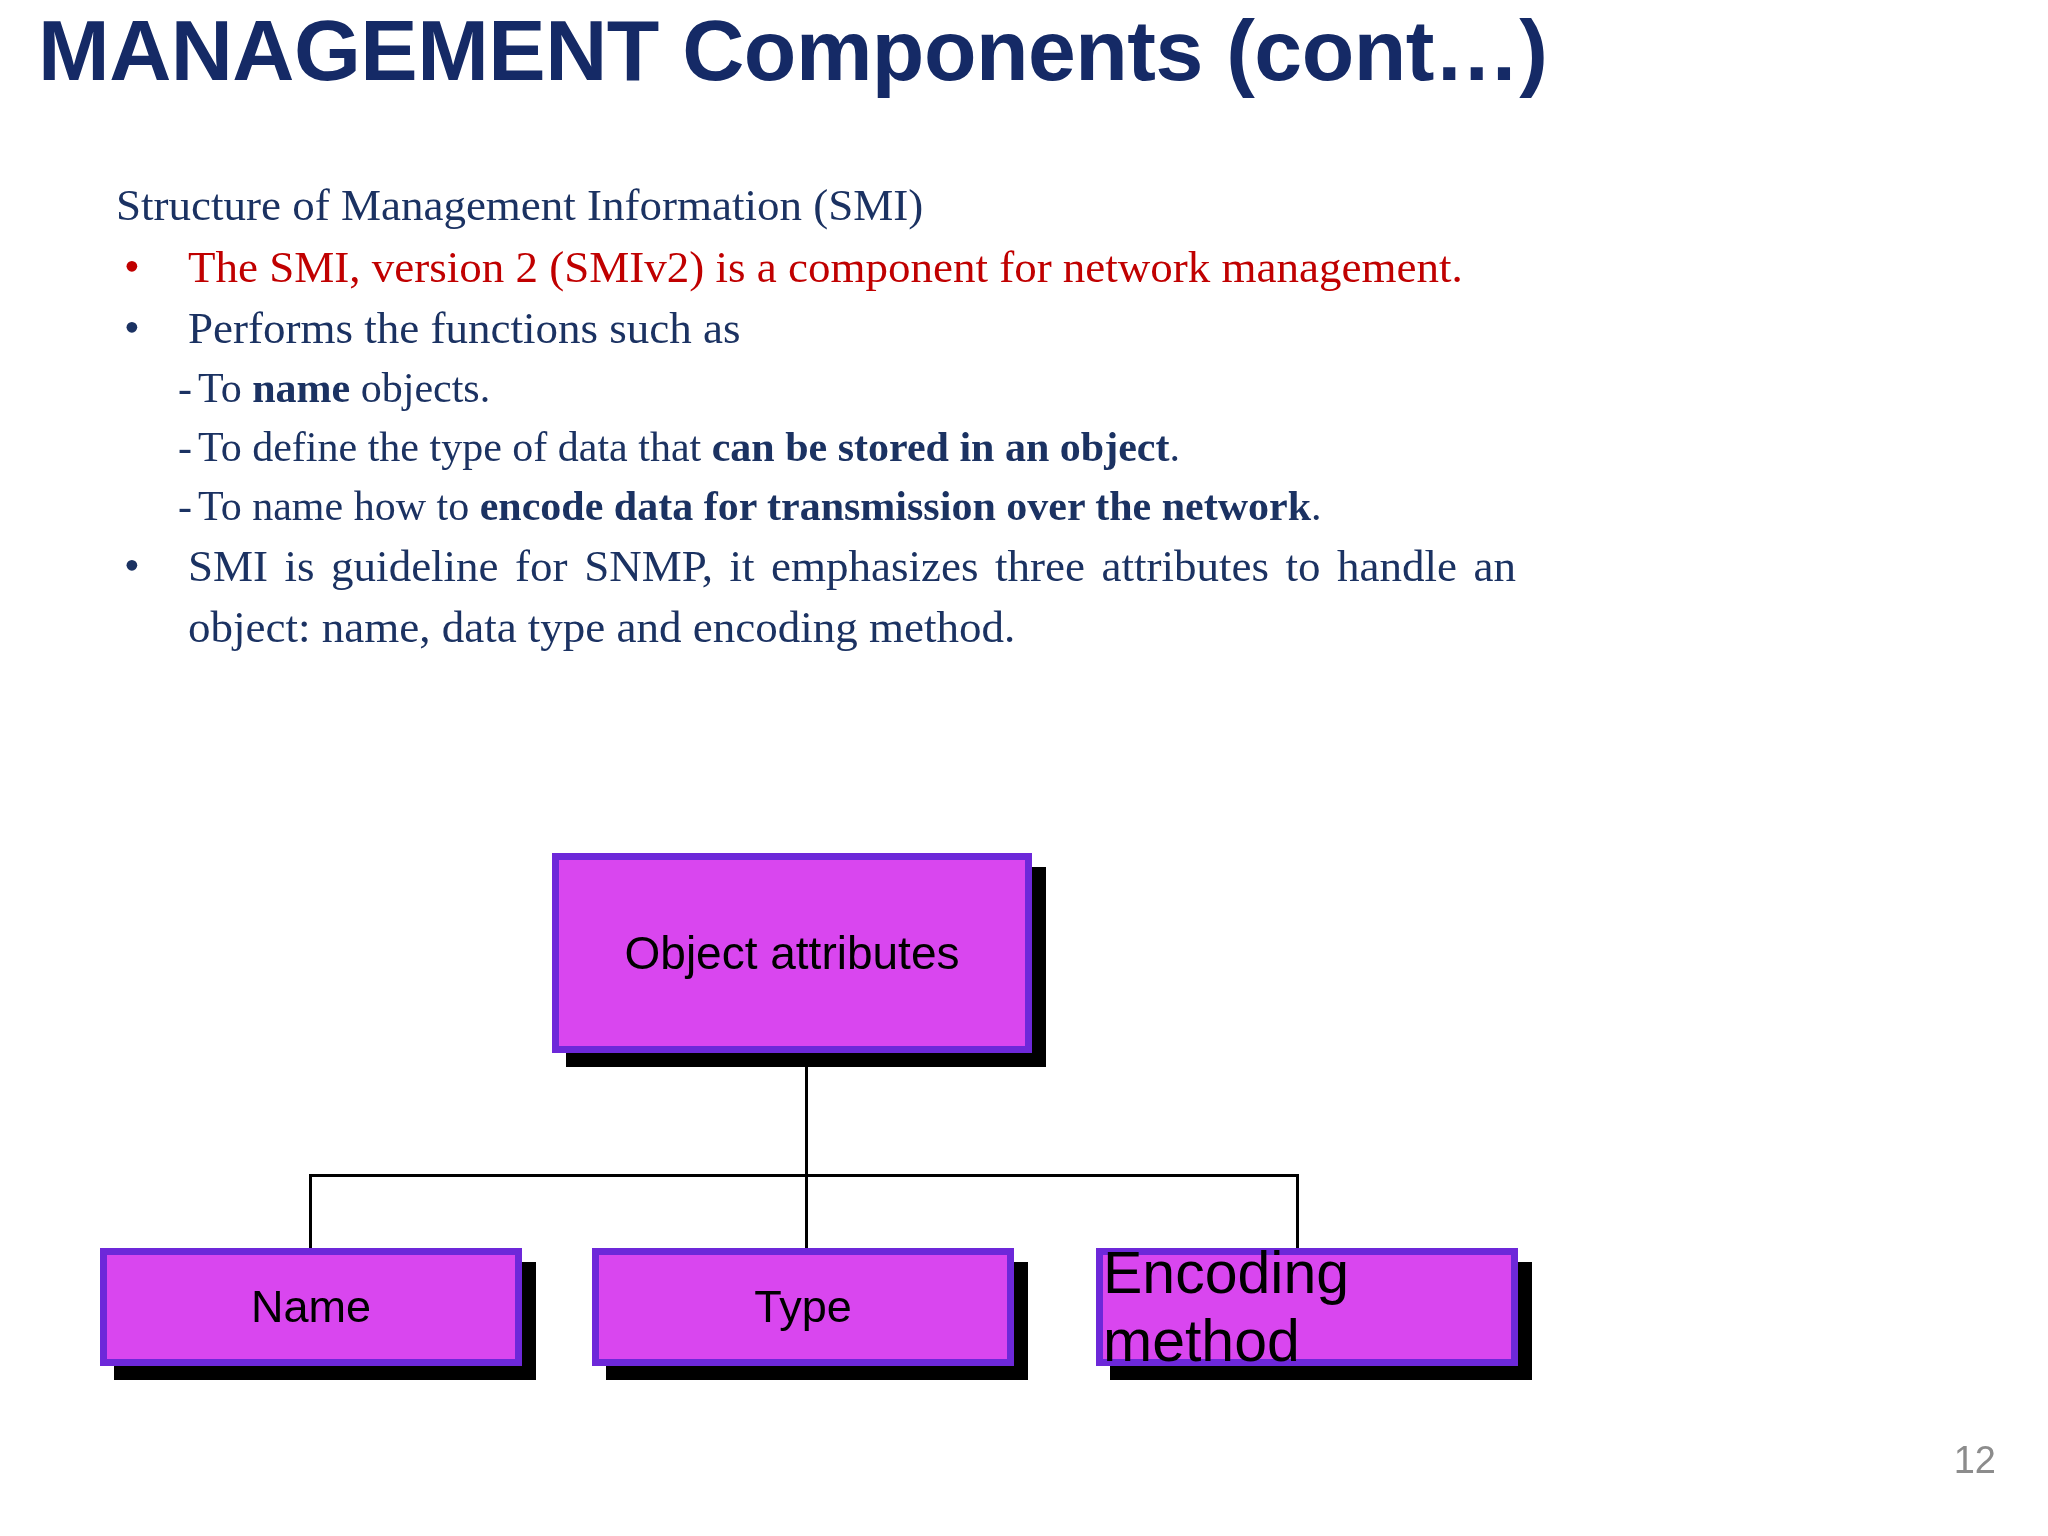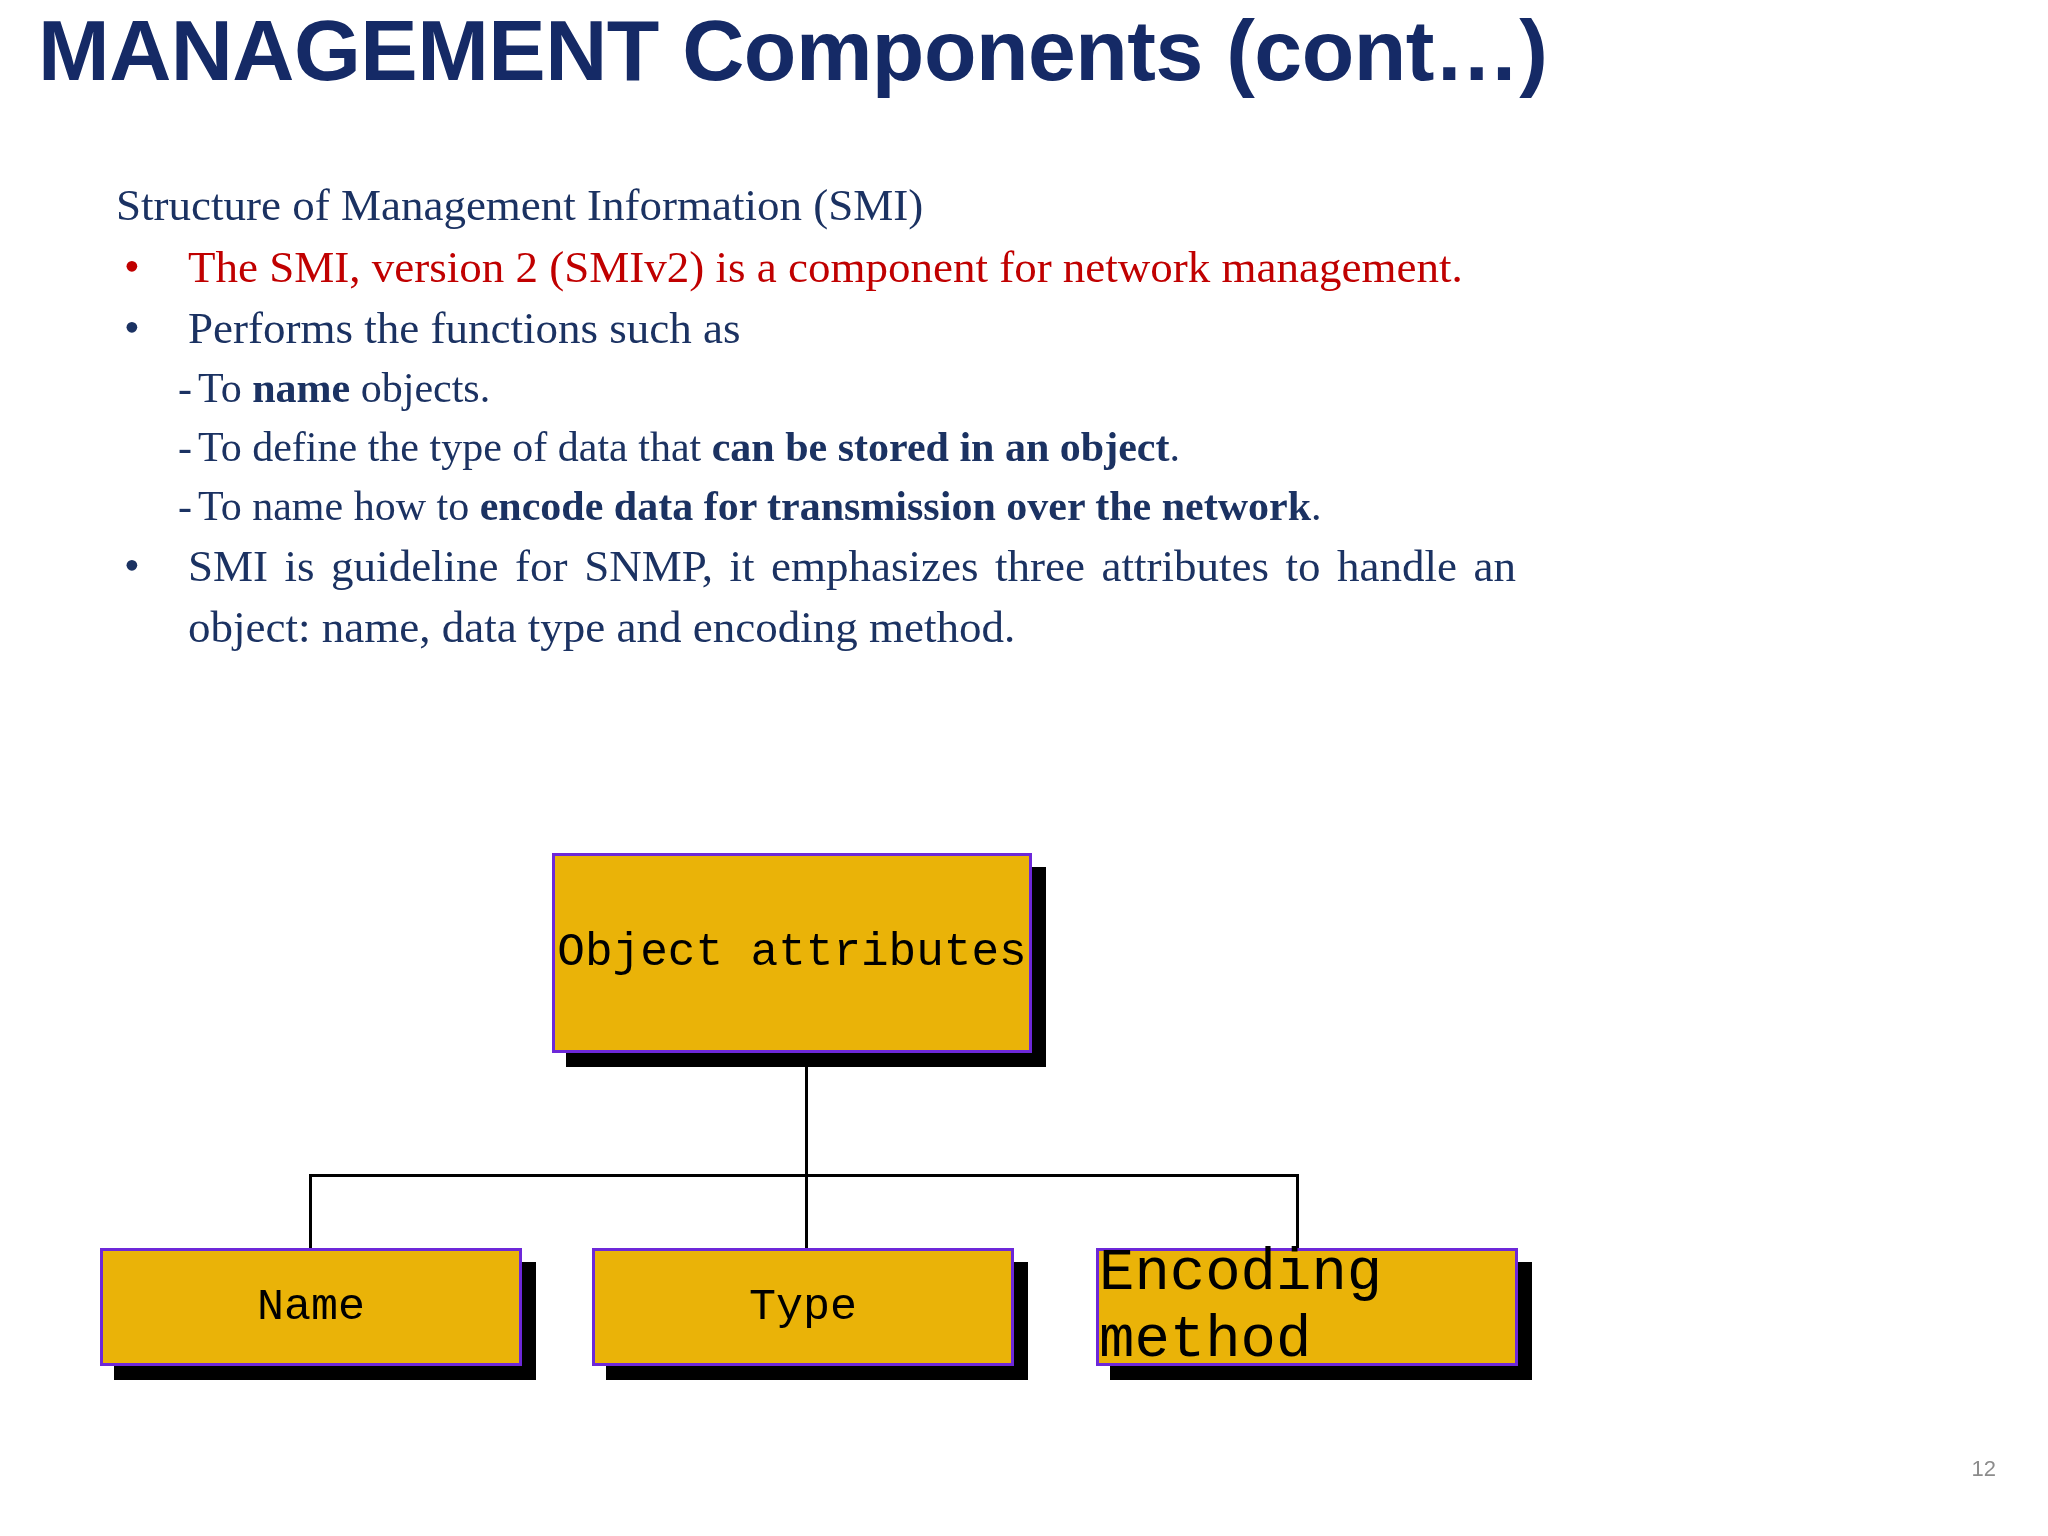--- a/index.html
+++ b/index.html
@@ -85,26 +85,26 @@
     position: absolute;
     left: 0;
     top: 0;
     width: 2048px;
     height: 1536px;
     pointer-events: none;
   }
   .node {
     position: absolute;
     box-sizing: border-box;
-    background: #eab308;
-    border: 3px solid #6d28d9;
+    background: #d946ef;
+    border: 7px solid #6d28d9;
     display: flex;
     align-items: center;
     justify-content: center;
-    font-family: Liberation Mono, monospace;
+    font-family: Liberation Sans, sans-serif;
     color: #000000;
     z-index: 3;
   }
   .node-shadow {
     position: absolute;
     background: #000000;
     z-index: 2;
   }
   #node-object-attributes {
     left: 552px; top: 853px; width: 480px; height: 200px;
@@ -133,21 +133,21 @@
   #conn-drop-left   { left: 309px; top: 1174px; width: 3px; height: 76px; }
   #conn-drop-mid    { left: 805px; top: 1174px; width: 3px; height: 76px; }
   #conn-drop-right  { left: 1296px; top: 1174px; width: 3px; height: 76px; }
 
   
   #page-number {
     position: absolute;
     right: 52px;
     bottom: 54px;
     font-family: "Liberation Sans", "DejaVu Sans", sans-serif;
-    font-size: 22px;
+    font-size: 38px;
     color: #8C8C8C;
   }
 </style>
 </head>
 <body>
 
 <div id="slide">
 
   <div id="slide-title">MANAGEMENT Components (cont…)</div>
 

